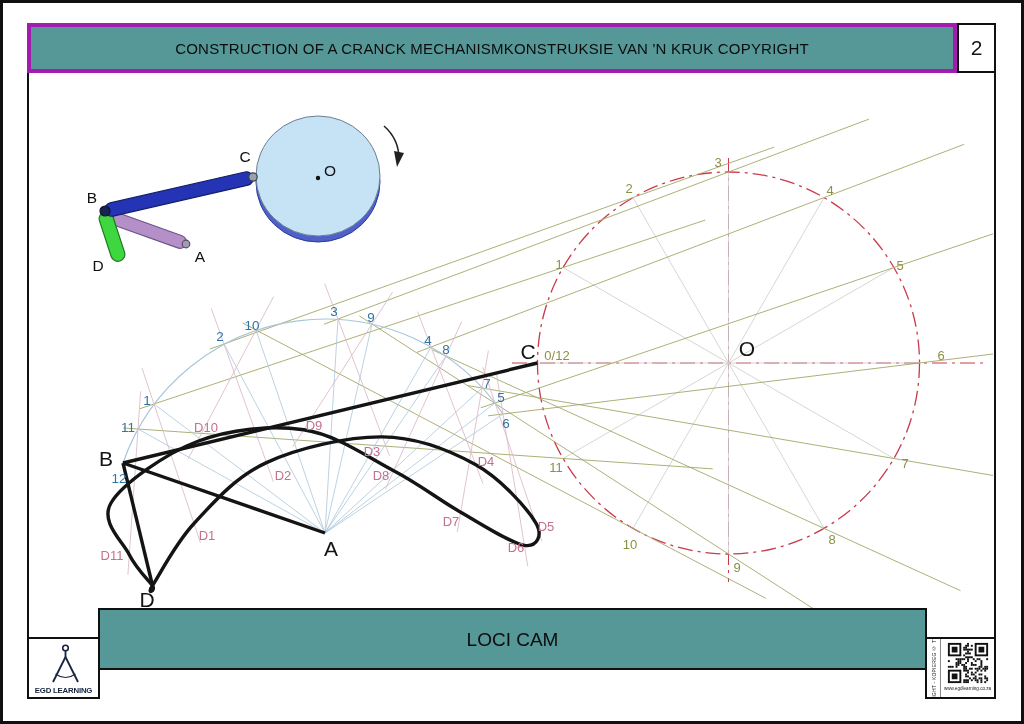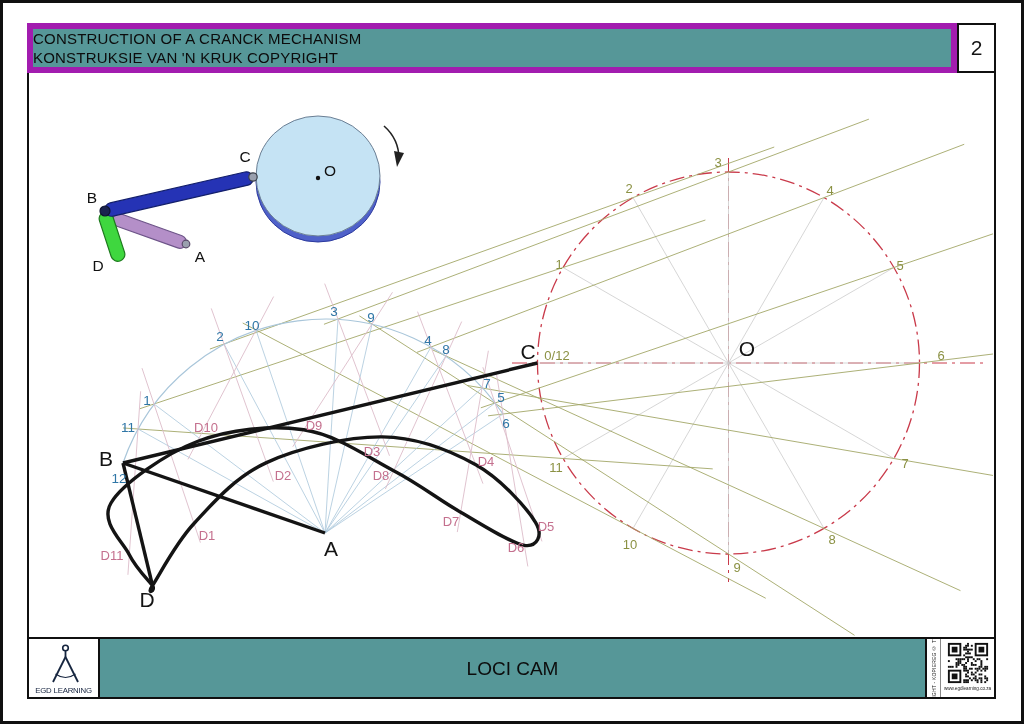--- a/index.html
+++ b/index.html
@@ -1,34 +1,34 @@
 <!DOCTYPE html>
 <html><head>
 <meta charset="utf-8">
 <style>
   html,body{margin:0;padding:0;background:#e8e8e8;}
   .page{position:relative;width:1024px;height:724px;background:#ffffff;overflow:hidden;
         font-family:"Liberation Sans",sans-serif;color:#141414;}
   .outer-border{position:absolute;inset:0;border:3px solid #101010;pointer-events:none;z-index:50;}
   .header-bar{position:absolute;left:27px;top:23px;width:930px;height:50px;background:#569798;
-        border:6px solid #a21caf;box-sizing:border-box;display:flex;flex-direction:column;
-        justify-content:center;z-index:10;}
+        border:4px solid #a21caf;box-sizing:border-box;display:flex;
+        justify-content:center;align-items:center;z-index:10;}
   .header-bar .t1,.header-bar .t2{font-size:15px;line-height:19px;letter-spacing:0.2px;color:#0c0c0c;}
   .page-num-box{position:absolute;left:957px;top:23px;width:39px;height:50px;background:#ffffff;
         border:2px solid #101010;box-sizing:border-box;display:flex;justify-content:center;
         align-items:center;font-size:21px;z-index:10;}
   .drawing-frame{position:absolute;left:27px;top:71px;width:969px;height:568px;
         border:2px solid #101010;box-sizing:border-box;background:#ffffff;z-index:1;}
   svg#draw{position:absolute;left:0;top:0;z-index:5;pointer-events:none;}
   .footer-logo{position:absolute;left:27px;top:637px;width:73px;height:62px;background:#ffffff;
         border:2px solid #101010;box-sizing:border-box;z-index:10;display:flex;flex-direction:column;
         align-items:center;justify-content:flex-end;padding-bottom:2px;}
-  .footer-logo .logo-text{font-size:7.8px;font-weight:normal;color:#13213d;letter-spacing:-0.2px;white-space:nowrap;}
+  .footer-logo .logo-text{font-size:7.8px;font-weight:bold;color:#13213d;letter-spacing:-0.2px;white-space:nowrap;}
   .footer-logo svg{position:absolute;top:3px;left:3px;}
-  .footer-title{position:absolute;left:98px;top:637px;width:829px;height:62px;background:#569798;
+  .footer-title{position:absolute;left:98px;top:608px;width:829px;height:62px;background:#569798;
         border:2px solid #101010;box-sizing:border-box;display:flex;flex-direction:row;
         justify-content:center;align-items:center;z-index:10;gap:7px;}
   .footer-title .t1,.footer-title .t2{font-size:19px;line-height:25px;color:#0c0c0c;}
   .footer-stamp{position:absolute;left:925px;top:637px;width:71px;height:62px;background:#ffffff;
         border:2px solid #101010;box-sizing:border-box;z-index:10;display:flex;flex-direction:row;
         align-items:stretch;overflow:hidden;}
   .stamp-vtext{width:13px;display:flex;align-items:center;justify-content:center;border-right:1px solid #888;}
   .stamp-vtext span{writing-mode:vertical-rl;transform:rotate(180deg);font-size:5px;color:#222;
         white-space:nowrap;letter-spacing:0.2px;}
   .stamp-right{flex:1;display:flex;flex-direction:column;align-items:center;justify-content:flex-start;padding-top:2px;}

